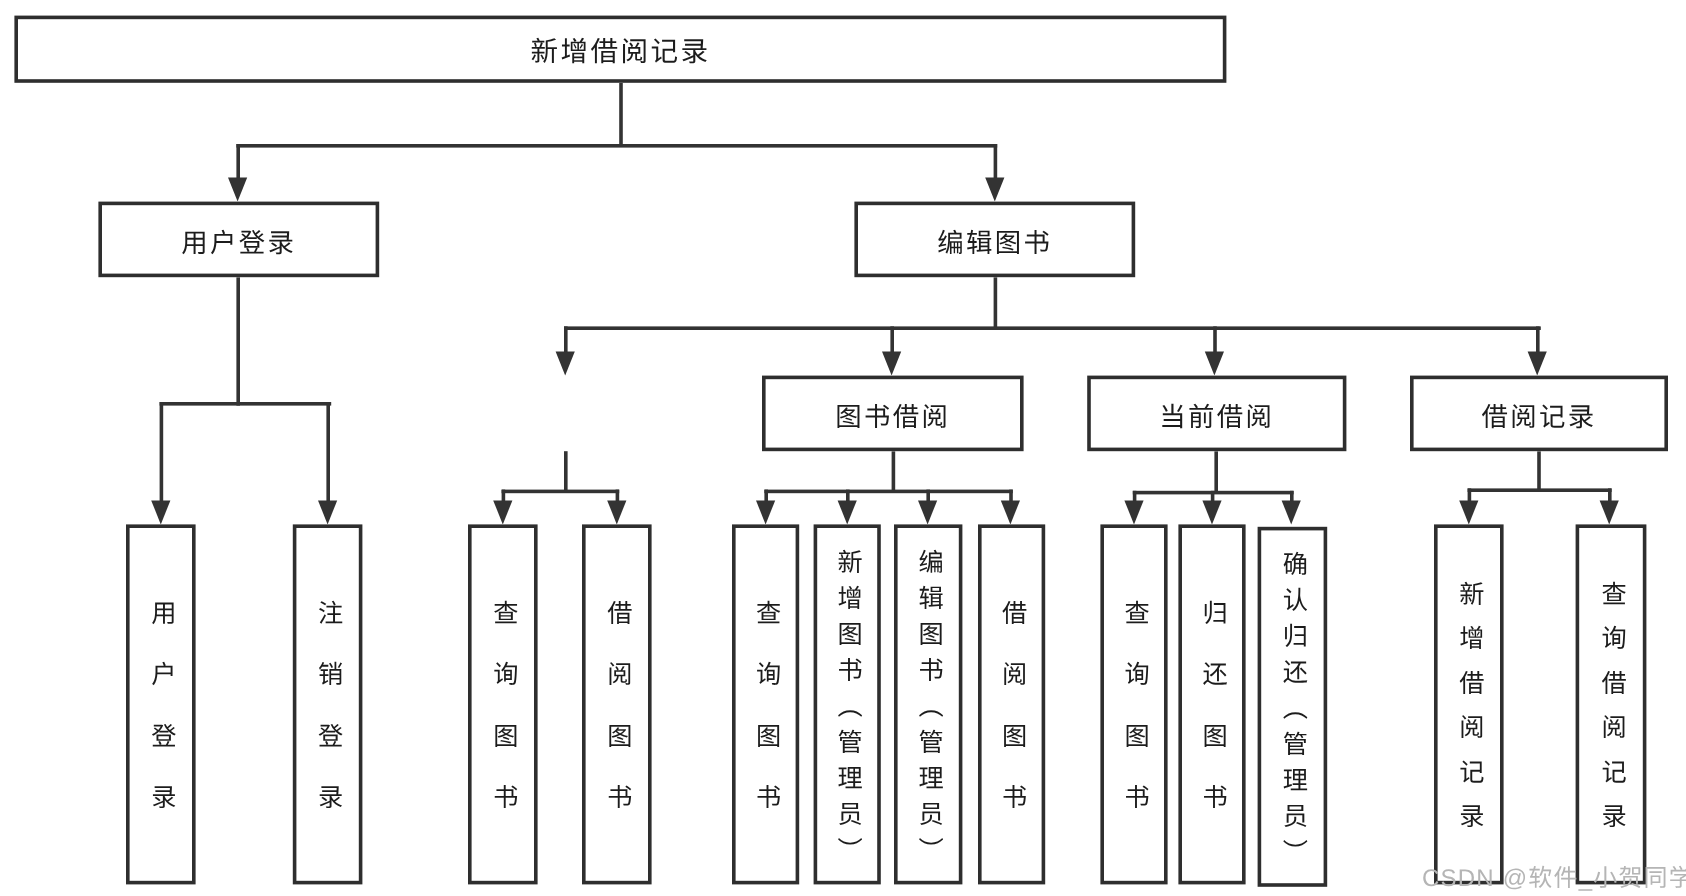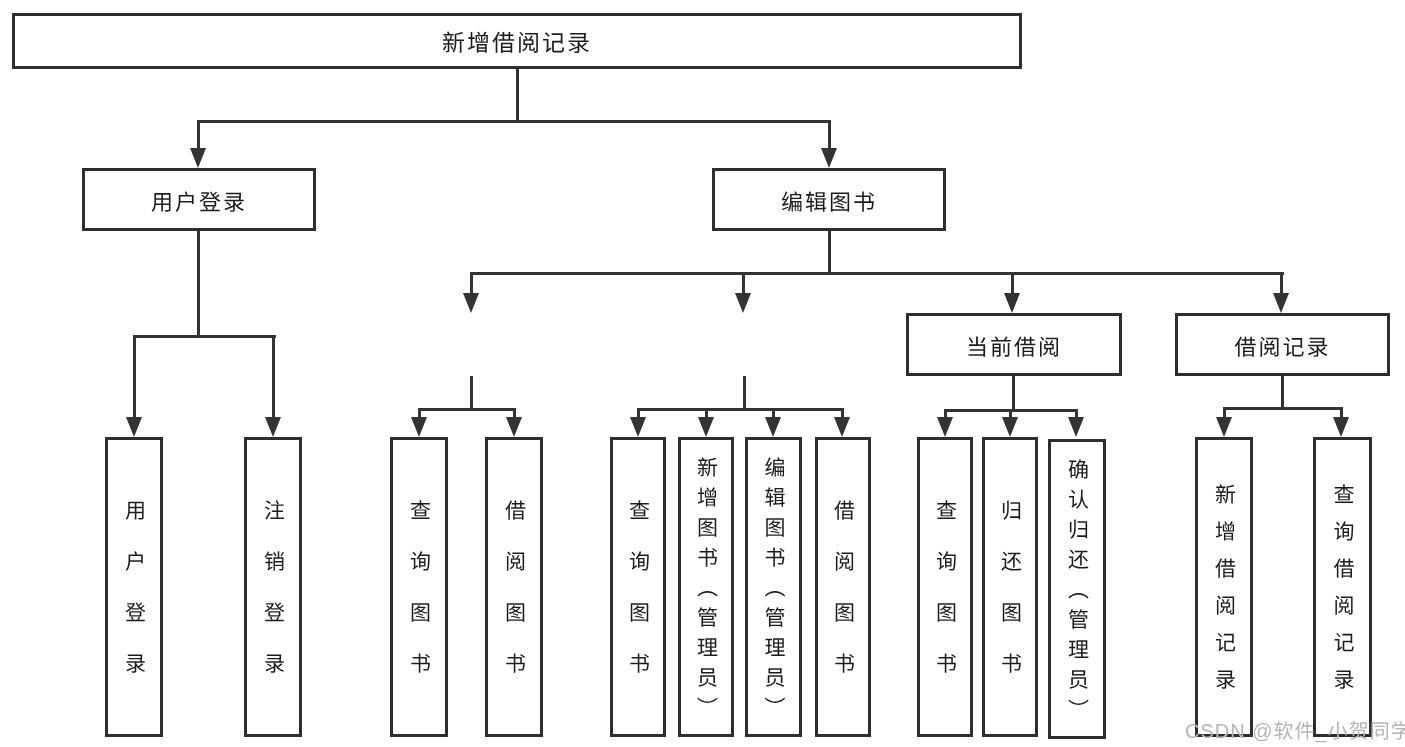--- a/index.html
+++ b/index.html
@@ -97,20 +97,21 @@
   <div class="vline" style="left:1223px;top:407px;height:14px;"></div>
   <div class="arrow" style="left:1216px;top:417px;"></div>
   <div class="vline" style="left:1340px;top:407px;height:14px;"></div>
   <div class="arrow" style="left:1333px;top:417px;"></div>
 
   <div class="hbox" style="left:12px;top:13px;width:1010px;height:56px;font-size:23px;">新增借阅记录</div>
 
   <div class="hbox" style="left:82px;top:168px;width:234px;height:63px;">用户登录</div>
   <div class="hbox" style="left:712px;top:168px;width:234px;height:63px;">编辑图书</div>
 
+  <div class="hbox" style="left:635px;top:313px;width:218px;height:63px;">图书借阅</div>
   <div class="hbox" style="left:906px;top:313px;width:216px;height:63px;">当前借阅</div>
   <div class="hbox" style="left:1175px;top:313px;width:215px;height:63px;">借阅记录</div>
 
   <div class="vbox" style="left:105px;top:437px;width:58px;height:300px;">
     <span class="sp4">用户登录</span>
   </div>
   <div class="vbox" style="left:244px;top:437px;width:58px;height:300px;">
     <span class="sp4">注销登录</span>
   </div>
 

